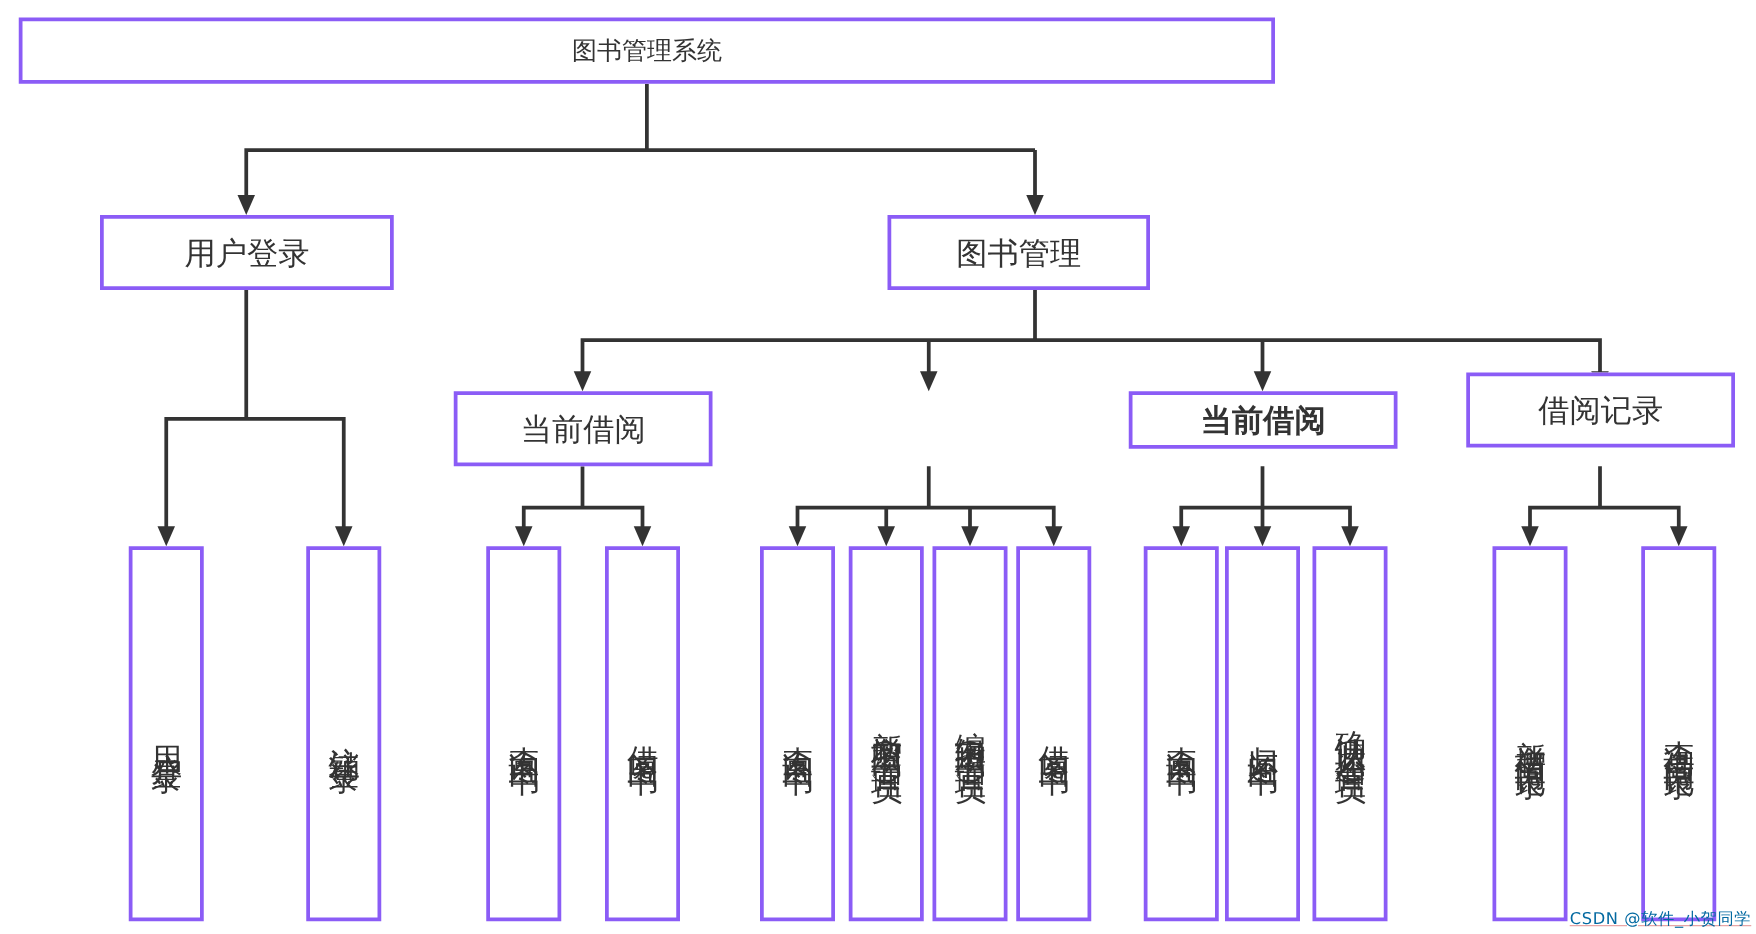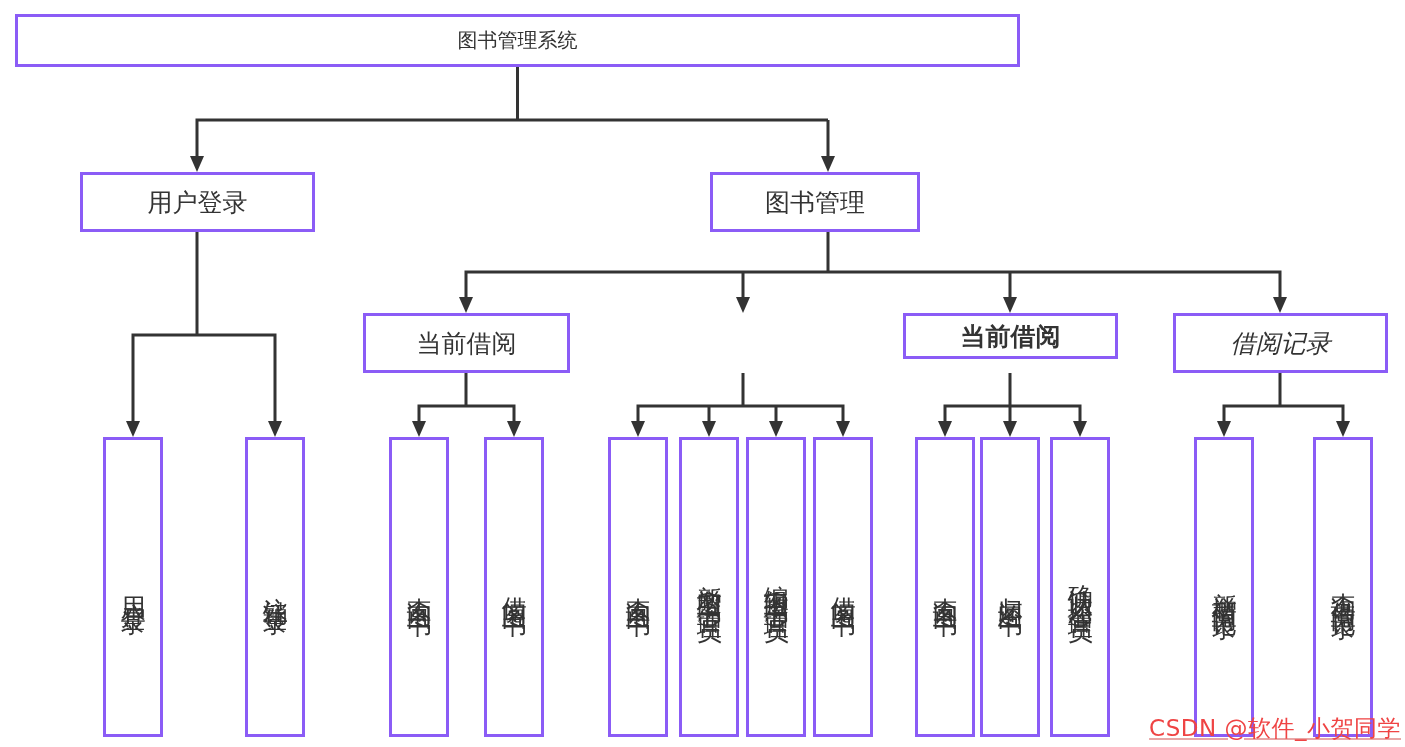--- a/index.html
+++ b/index.html
@@ -30,22 +30,22 @@
     writing-mode: vertical-rl;
     text-orientation: mixed;
     letter-spacing: 5px;
     line-height: 1.1;
     white-space: nowrap;
   }
   .watermark {
     position: absolute;
     right: 4px;
     bottom: 3px;
-    font-size: 23px;
-    color: #ef4444;
+    font-size: 13px;
+    color: #0369a1;
     text-decoration: underline;
     text-decoration-color: #e8a6a6;
     z-index: 5;
     letter-spacing: 0.5px;
   }
 </style>
 </head>
 <body>
 
 <div class="canvas">
@@ -107,21 +107,21 @@
   <div class="box h" style="left:710px; top:172px; width:210px; height:60px;">
     <span>图书管理</span>
   </div>
 
   <div class="box h" style="left:363px; top:313px; width:207px; height:60px;">
     <span>当前借阅</span>
   </div>
   <div class="box h" style="left:903px; top:313px; width:215px; height:46px;font-weight:bold;">
     <span>当前借阅</span>
   </div>
-  <div class="box h" style="left:1173px; top:313px; width:215px; height:60px;font-style:italic;">
+  <div class="box h" style="left:1173px; top:298px; width:215px; height:60px;">
     <span>借阅记录</span>
   </div>
 
   <div class="box v" style="left:103px; top:437px; width:60px; height:300px;">
     <span class="vtext">用户登录</span>
   </div>
   <div class="box v" style="left:245px; top:437px; width:60px; height:300px;">
     <span class="vtext">注销登录</span>
   </div>
 

